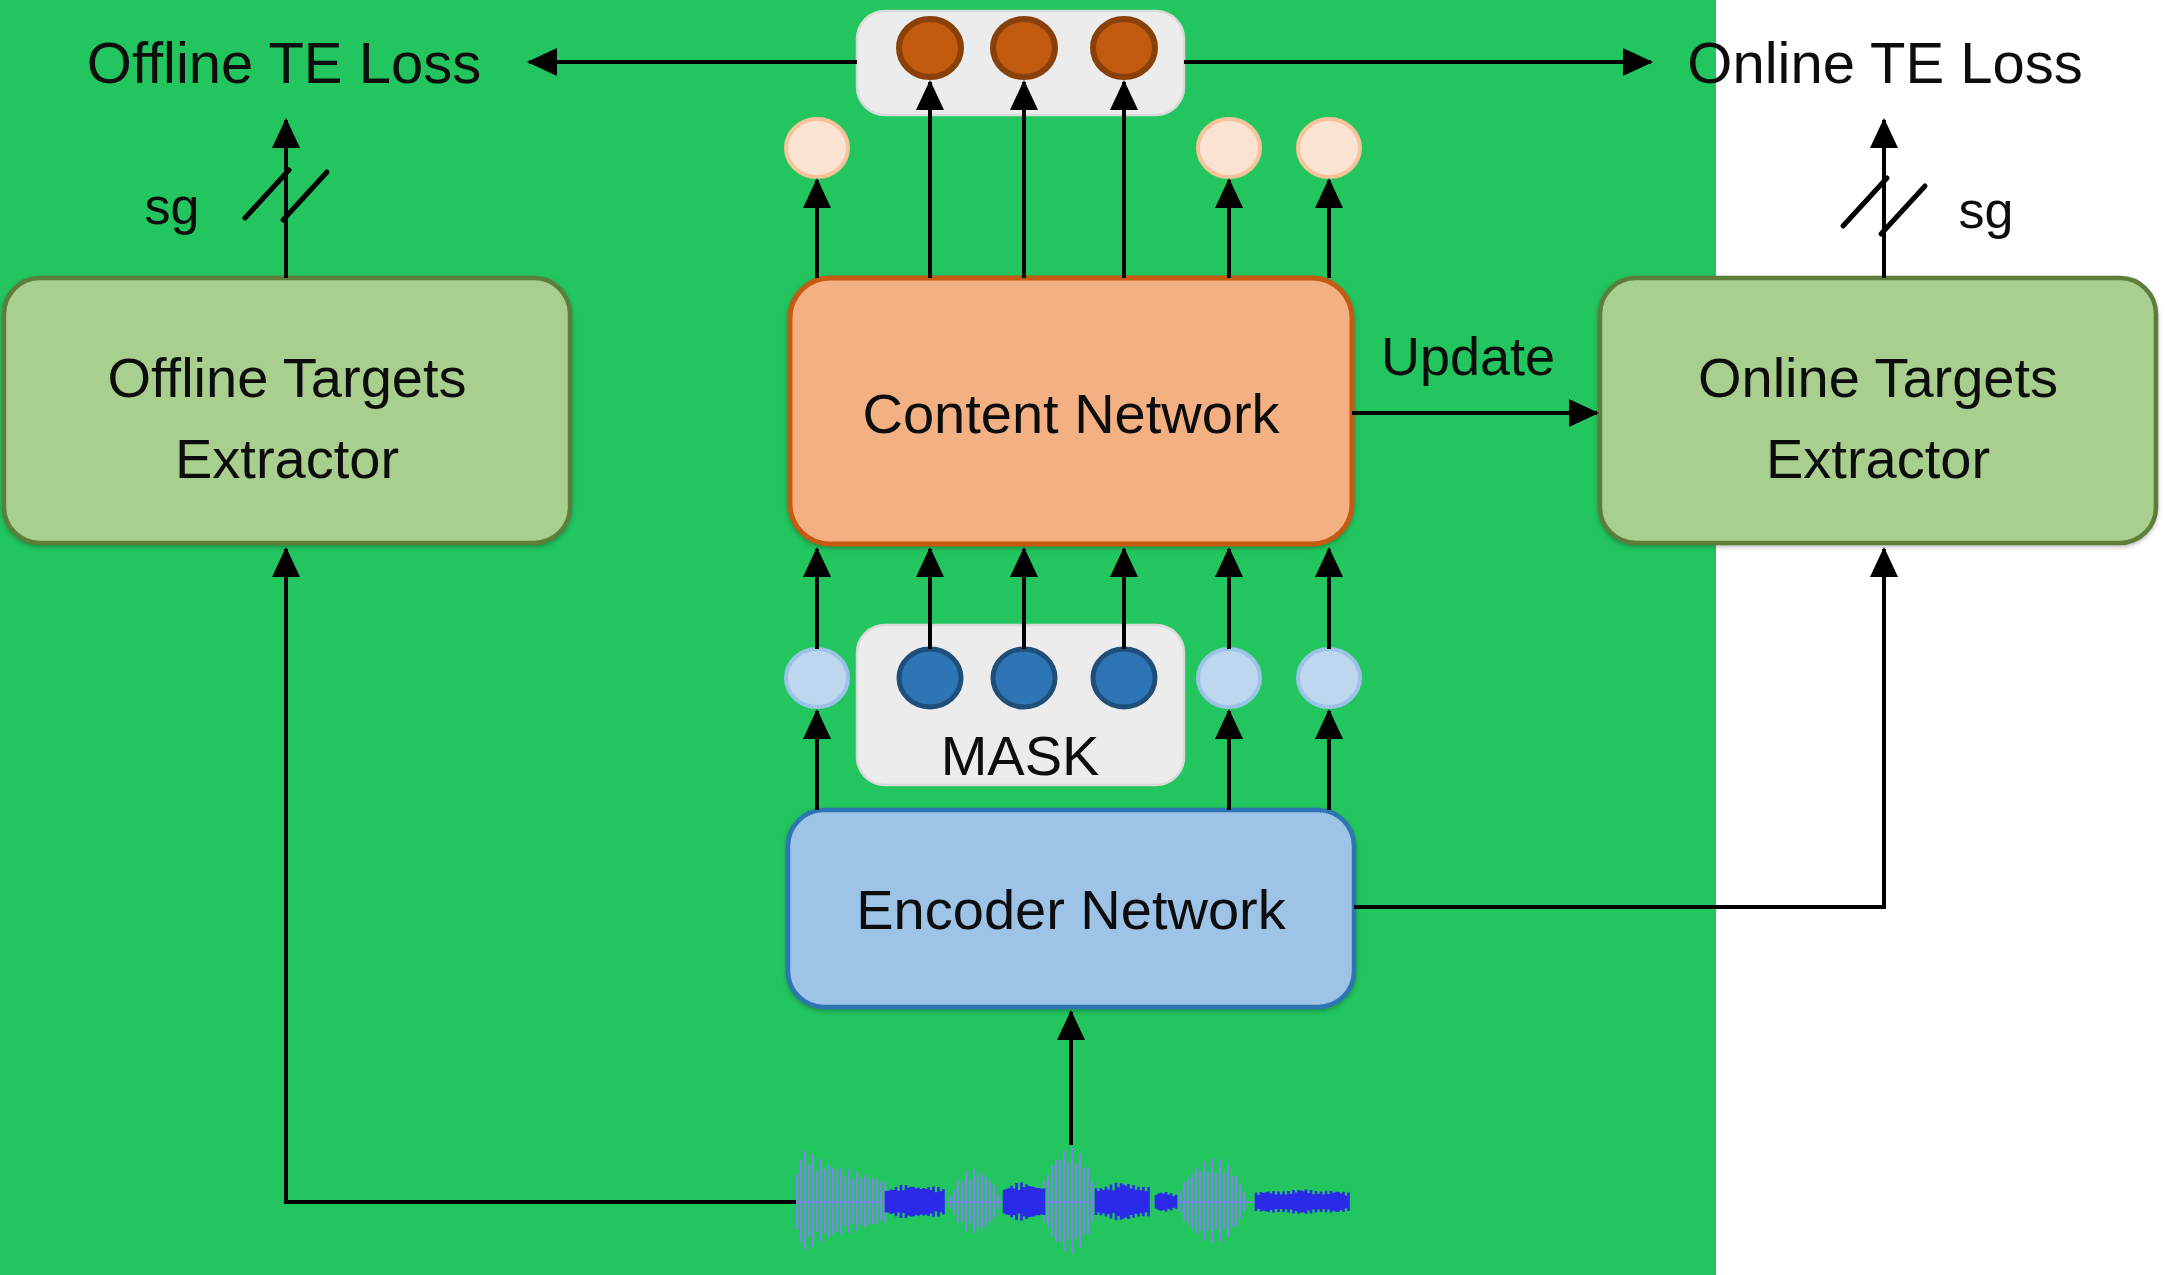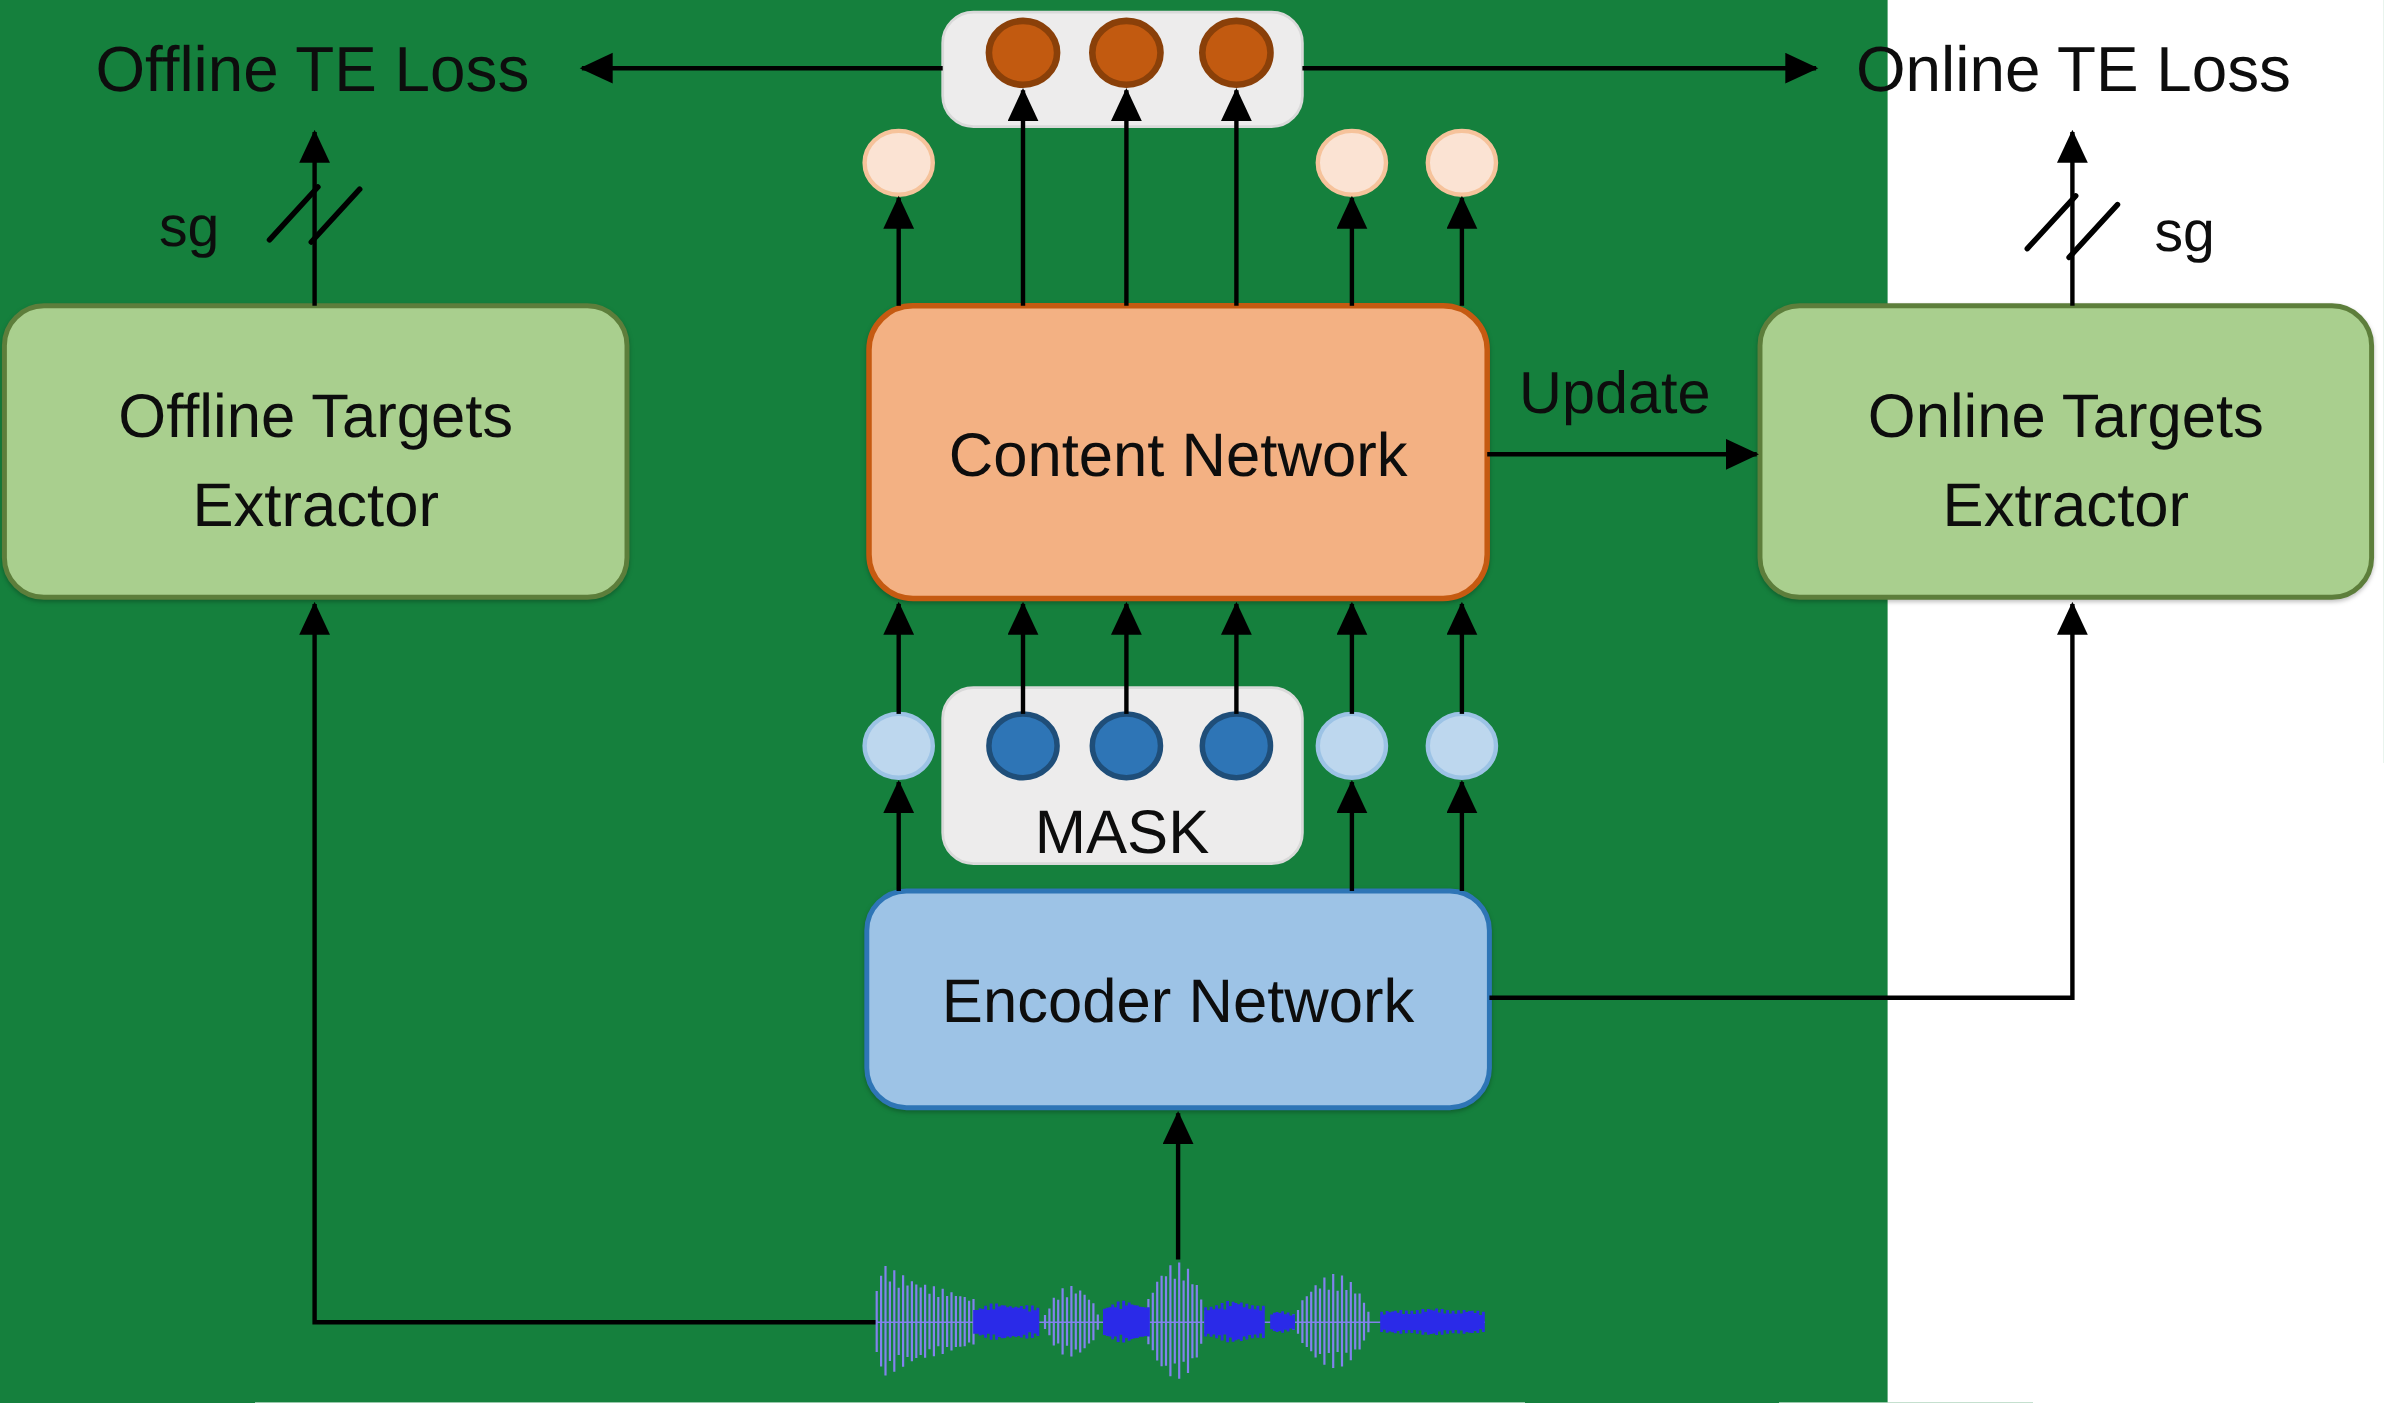--- a/index.html
+++ b/index.html
@@ -1,16 +1,16 @@
 <!DOCTYPE html>
 <html style="--green_fill: #A9CF8E; --green_stroke: #5D7E3B; --orange_fill: #F3B183; --orange_stroke: #C55A11; --blue_fill: #9DC3E6; --blue_stroke: #2E75B6; --gray_fill: #EDECEC; --gray_stroke: #D9D9D9; --token_dark_orange_fill: #C25A10; --token_dark_orange_stroke: #8A4009; --token_light_orange_fill: #FBE3D3; --token_light_orange_stroke: #F6C39B; --token_dark_blue_fill: #2E75B6; --token_dark_blue_stroke: #1F4E79; --token_light_blue_fill: #BDD7EE; --token_light_blue_stroke: #9CC3E5; --waveform_light: #8282EC; --waveform_dark: #2A2AE8; --line: #000000; --text: #0D0D0D;"><head>
 <meta charset="utf-8">
 <style>
   html,body{margin:0;padding:0;background:#ffffff;}
-  .stage{width:1716px;height:1275px;position:relative;background:#15803d;}
+  .stage{width:1716px;height:1275px;position:relative;background:#22c55e;}
   svg{display:block;}
   .lbl{font-family:"Liberation Sans",sans-serif;fill:var(--text,#0d0d0d);text-anchor:middle;}
   .f-loss{font-size:58px;}
   .f-box{font-size:56px;}
   .f-mask{font-size:56px;}
   .f-update{font-size:54px;}
   .f-sg{font-size:52px;}
   .box-green{fill:var(--green_fill);stroke:var(--green_stroke);stroke-width:4.5;}
   .box-orange{fill:var(--orange_fill);stroke:var(--orange_stroke);stroke-width:5;}
   .box-blue{fill:var(--blue_fill);stroke:var(--blue_stroke);stroke-width:4.5;}

